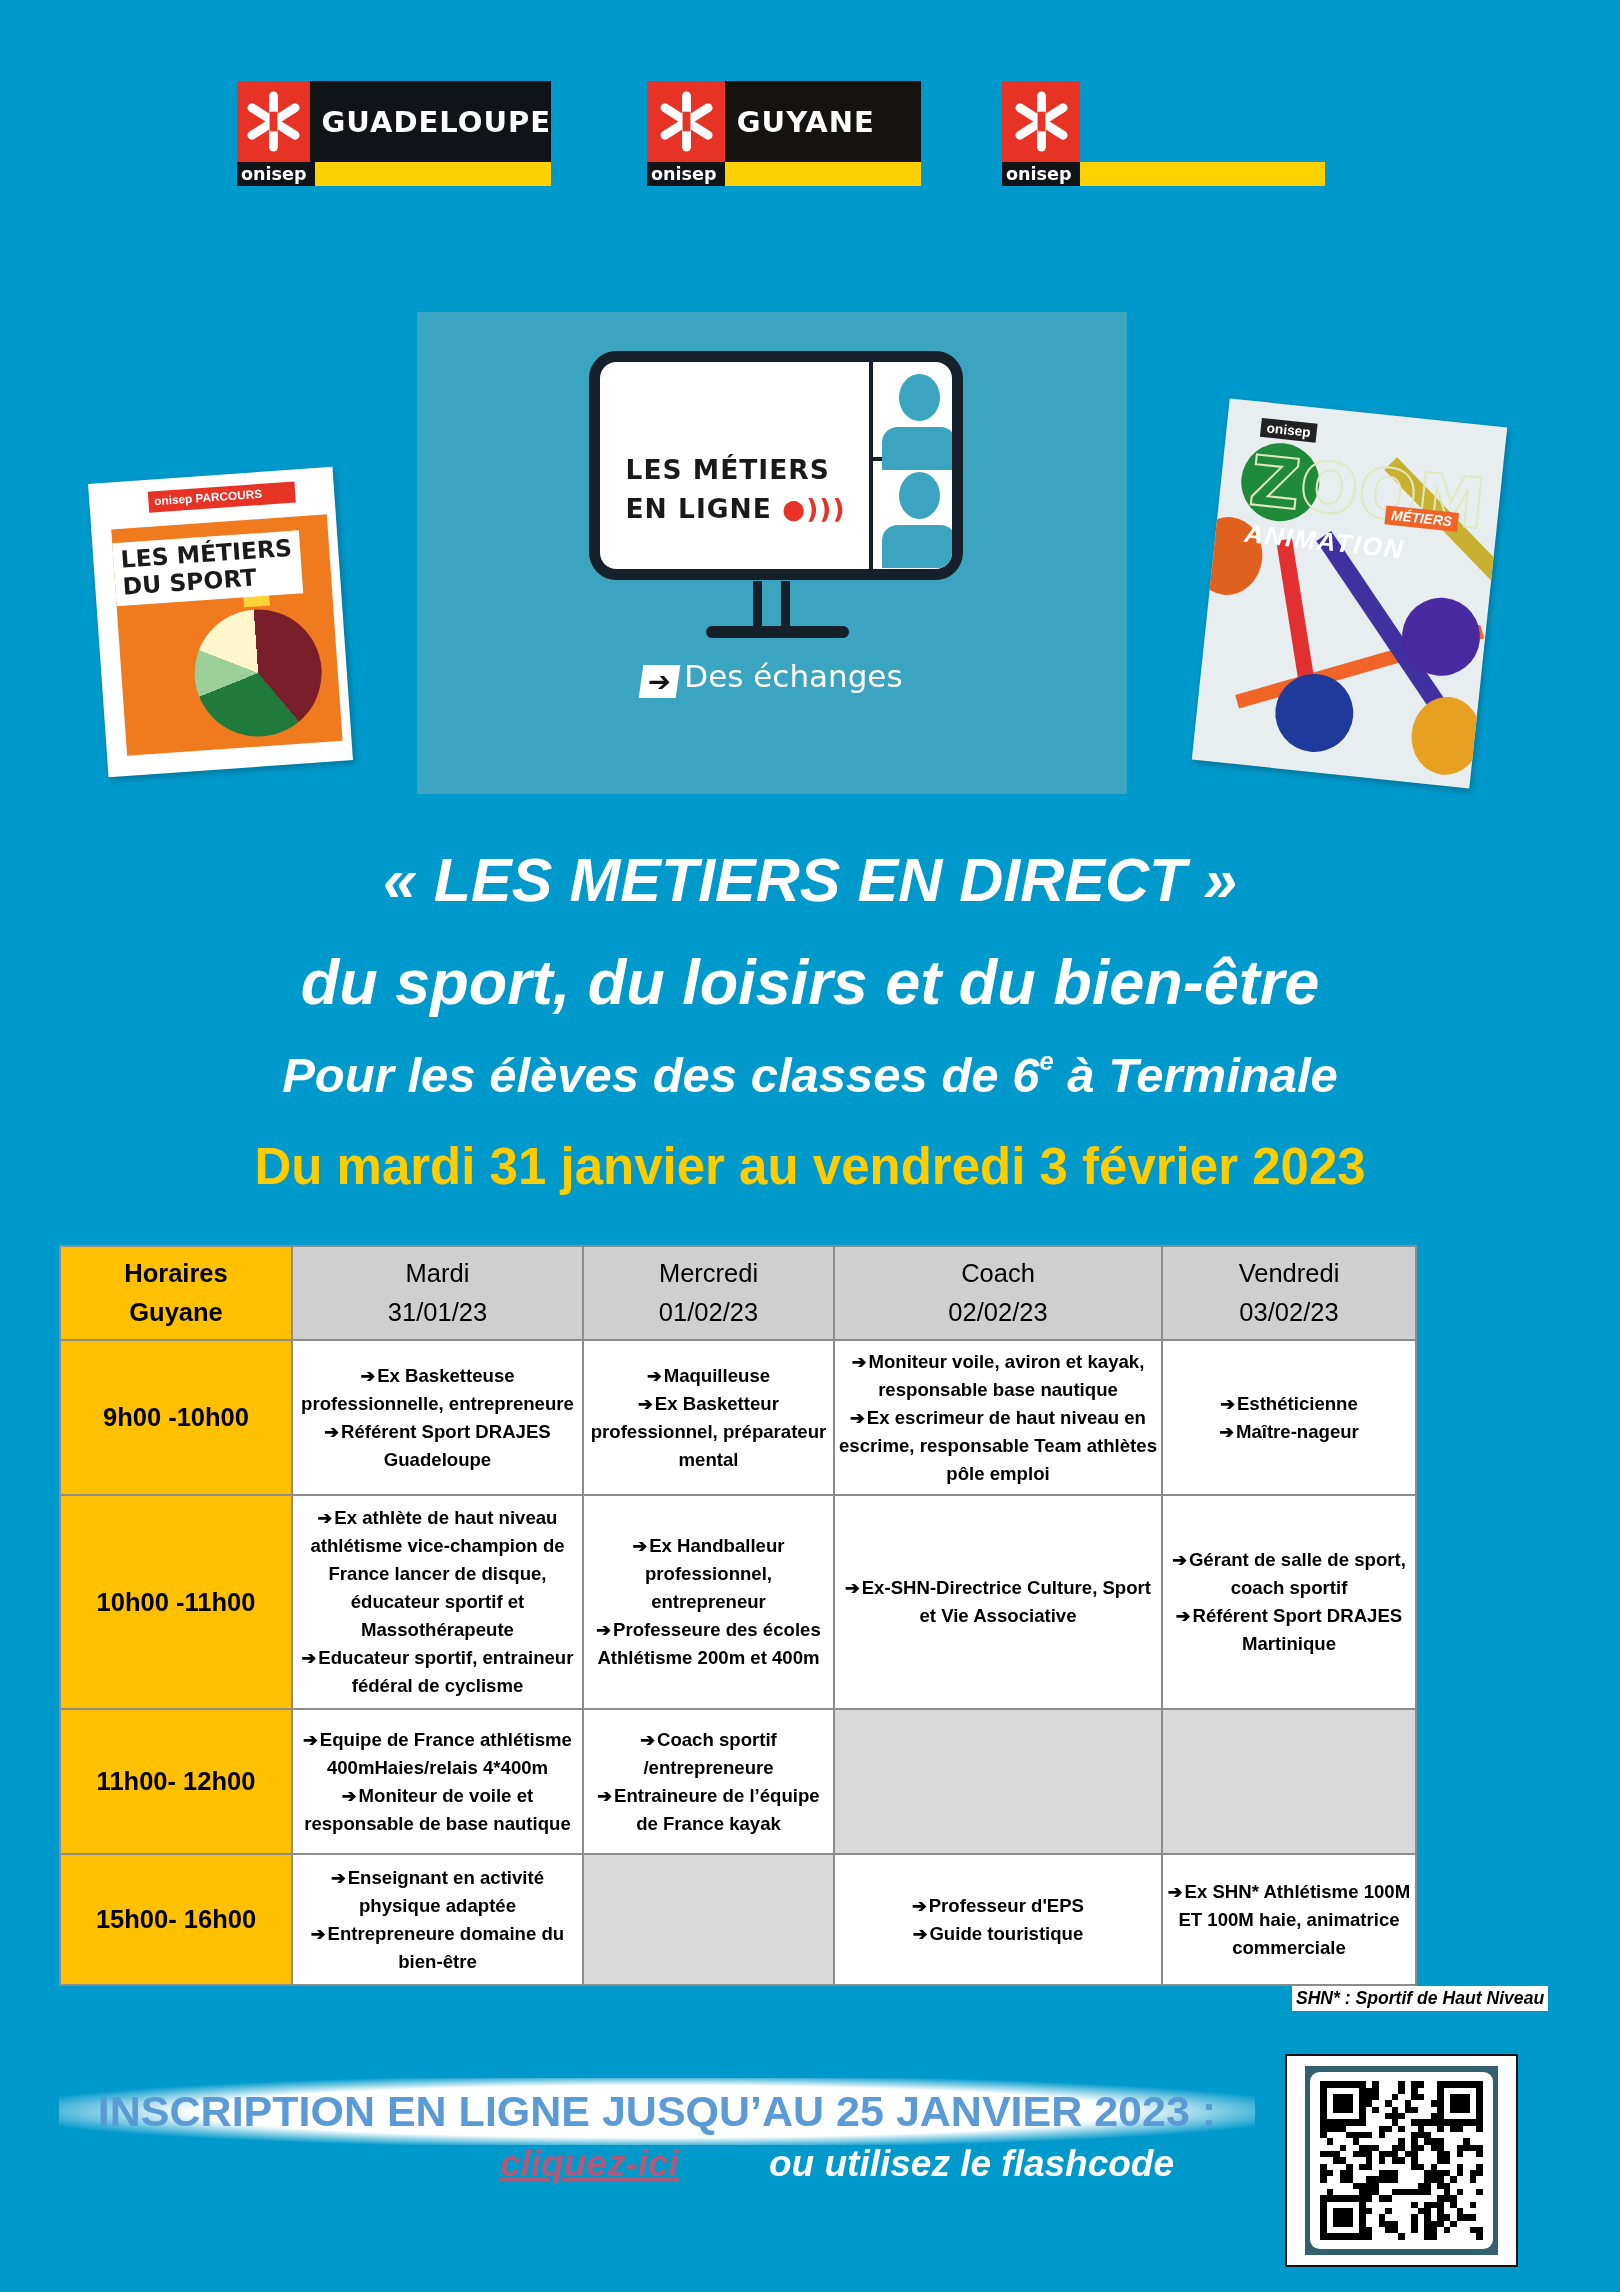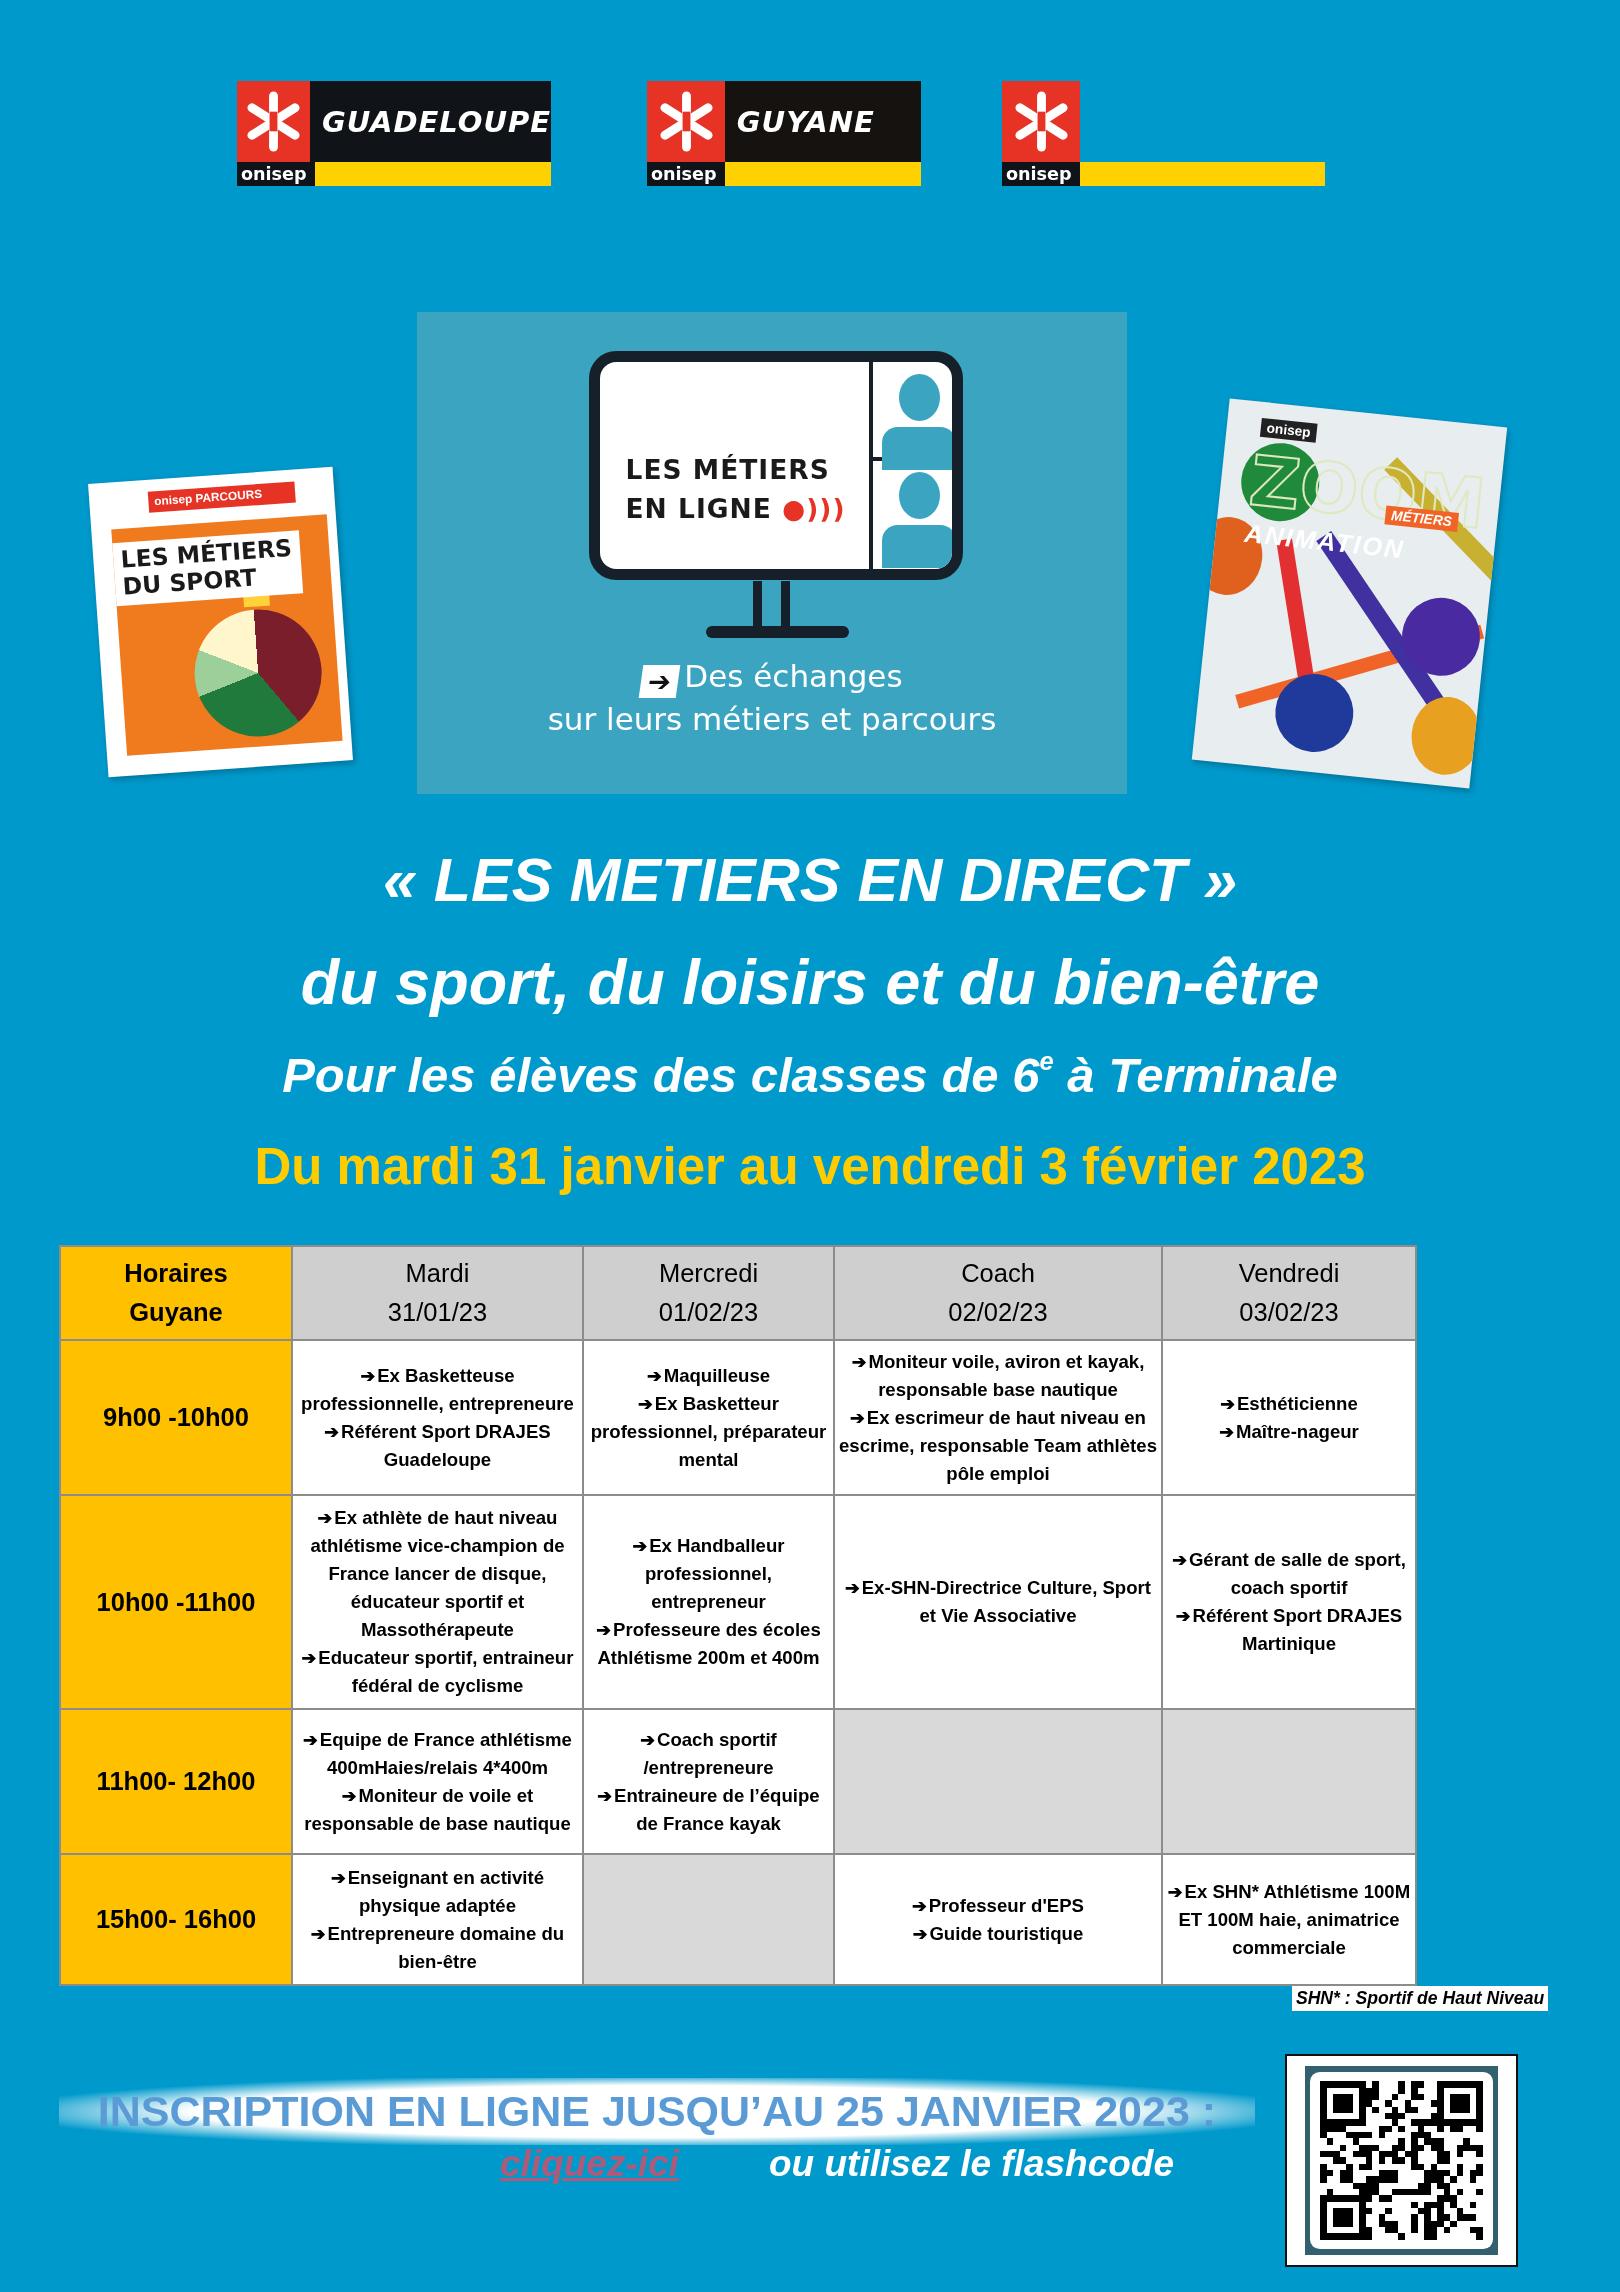--- a/index.html
+++ b/index.html
@@ -9,21 +9,21 @@
     font-family: "Liberation Sans", sans-serif;
     position: relative;
     overflow: hidden;
   }
   .abs { position: absolute; }
 
   
   .logo { position: absolute; top: 81px; height: 105px; display: flex; flex-direction: column; }
   .logo .top { display: flex; height: 81px; }
   .logo .red { width: 78px; background: #e63325; display: flex; align-items: center; justify-content: center; position: relative; }
-  .logo .black { flex: 1; background: #101418; display: flex; align-items: center; padding-left: 11.8px; color: #fff; font-weight: bold; font-size: 29px; letter-spacing: 1px; font-family: "DejaVu Sans", sans-serif; font-style: italic; }
+  .logo .black { flex: 1; background: #101418; display: flex; align-items: center; padding-left: 11.8px; color: #fff; font-weight: bold; font-size: 29px; letter-spacing: 1px; font-family: "DejaVu Sans", sans-serif; }
   .logo .bottom { display: flex; height: 23.5px; }
   .logo .onisep { width: 78px; background: #101418; color: #fff; font-weight: bold; font-size: 17.6px; display: flex; align-items: center; padding-left: 3.9px; font-family: "DejaVu Sans", sans-serif; }
   .logo .yellow { flex: 1; background: #ffd100; }
 
   
   .banner { left: 417px; top: 312px; width: 710px; height: 482px; background: #3ba5c1; }
   .banner .caption { position: absolute; left: 0; right: 0; top: 343px; text-align: center; color: #fff; font-size: 31px; line-height: 43px; font-family: "DejaVu Sans", sans-serif; }
   .banner .arrowbox { display: inline-block; width: 37px; height: 33px; background: #fff; color: #111; font-weight: bold; font-size: 27.4px; line-height: 33px; vertical-align: -3.9px; margin-right: 5.9px; transform: skewX(-8deg); }
   .monitor { position: absolute; left: 172px; top: 39px; width: 374px; height: 229px; border: 11.8px solid #15202a; border-radius: 27.4px; background: #fff; overflow: hidden; }
   .monitor .divider-v { position: absolute; left: 269px; top: 0; bottom: 0; width: 3.9px; background: #15202a; }
@@ -172,21 +172,20 @@
       </div>
     <div class="avatar" style="left:280px;top:110px;">
         <div class="head"></div>
         <div class="body"></div>
       </div>
   </div>
   <div class="stand"></div>
   <div class="base"></div>
   <div class="caption">
     <div><span class="arrowbox">➔</span><span>Des échanges</span></div>
-    <div>sur leurs métiers et parcours</div>
   </div>
 </div>
 
 <div class="abs book2">
   <div class="rod" style="left:39px;top:294px;width:255px;height:13.7px;background:#f06428;transform:rotate(-22deg);"></div>
   <div class="rod" style="left:108px;top:118px;width:216px;height:17.6px;background:#4030a0;transform:rotate(50deg);"></div>
   <div class="rod" style="left:167px;top:39px;width:196px;height:17.6px;background:#c8b030;transform:rotate(40deg);"></div>
   <div class="rod" style="left:69px;top:127px;width:167px;height:15.7px;background:#e23030;transform:rotate(75deg);"></div>
   <div class="ball" style="left:19.6px;top:39px;width:78px;height:78px;background:#1f8a3a;"></div>
   <div class="ball" style="left:-19.6px;top:118px;width:69px;height:78px;background:#e0601e;"></div>

